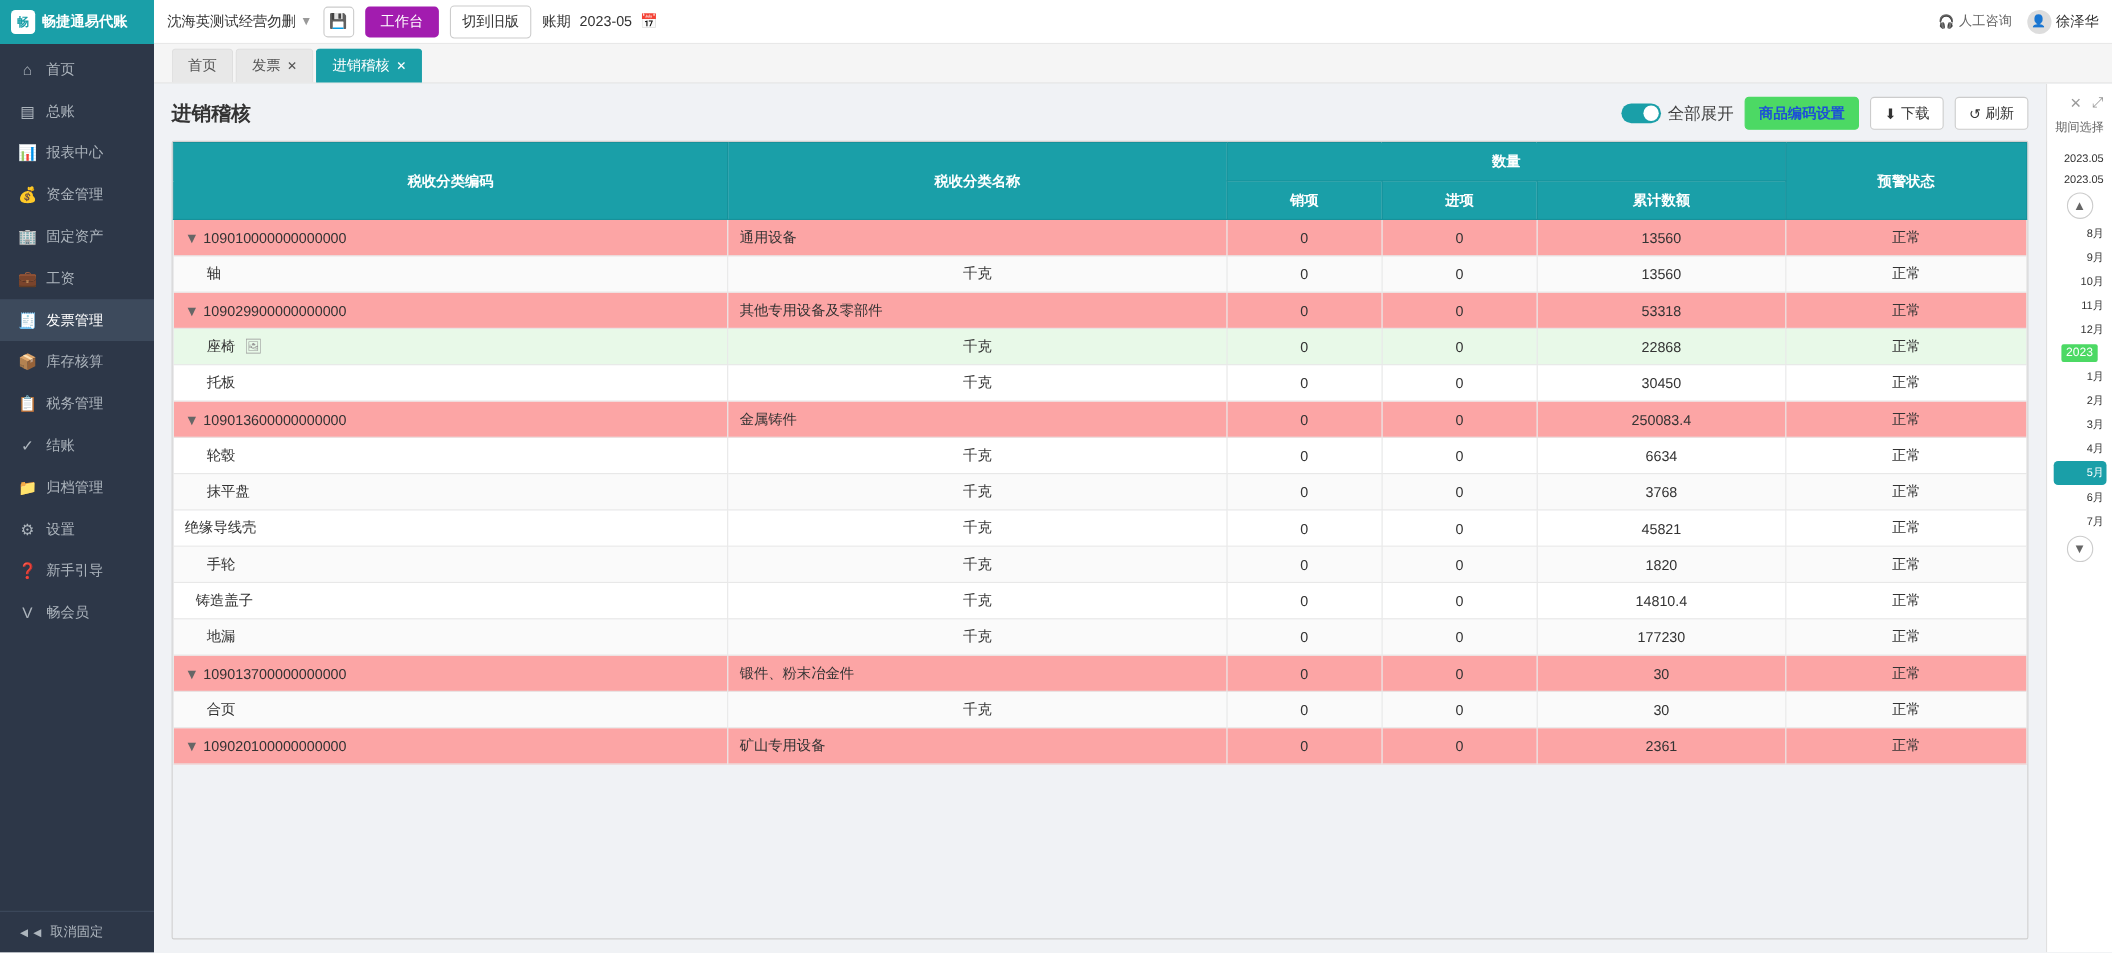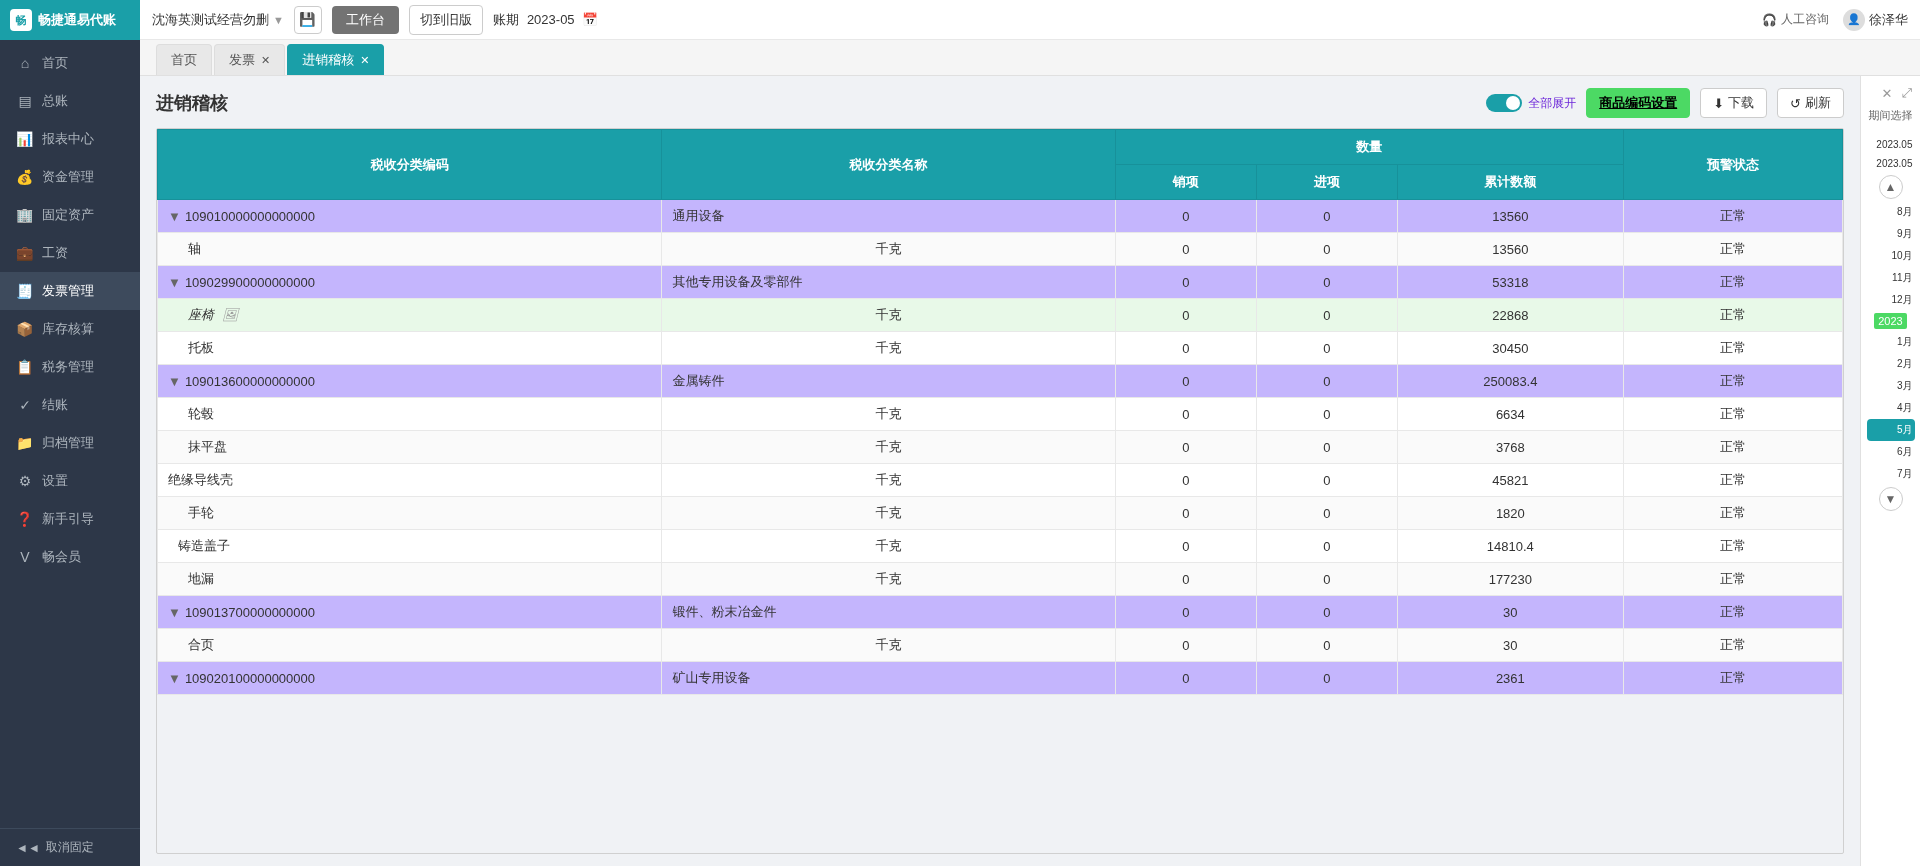--- a/index.html
+++ b/index.html
@@ -80,21 +80,21 @@
     }
     .topbar-company-chevron { color: #999; font-size: 11px; }
     .topbar-save-btn {
       width: 28px; height: 28px;
       border: 1px solid #ccc; border-radius: 4px;
       background: white; cursor: pointer;
       display: flex; align-items: center; justify-content: center;
       color: #666;
     }
     .topbar-workspace-btn {
-      background: #737373; color: white;
+      background: #a21caf; color: white;
       border: none; border-radius: 4px;
       padding: 5px 14px; cursor: pointer;
       font-size: 13px;
     }
     .topbar-old-btn {
       background: white; color: #333;
       border: 1px solid #ccc; border-radius: 4px;
       padding: 5px 10px; cursor: pointer;
       font-size: 13px;
     }
@@ -156,21 +156,21 @@
 
     .page-header {
       display: flex; align-items: center; justify-content: space-between;
       margin-bottom: 10px;
     }
     .page-title { font-size: 18px; color: #333; font-weight: bold; }
     .page-actions { display: flex; align-items: center; gap: 10px; }
 
     .toggle-wrap {
       display: flex; align-items: center; gap: 6px;
-      font-size: 12px; color: #6d28d9; margin-left: 28px;
+      font-size: 15px; color: #404040; margin-left: 28px;
     }
     .toggle-switch {
       width: 36px; height: 18px;
       background: #1a9fa8;
       border-radius: 9px;
       position: relative;
       cursor: pointer;
     }
     .toggle-switch::after {
       content: '';
@@ -181,21 +181,21 @@
       border-radius: 50%;
     }
     .action-btn {
       display: flex; align-items: center; gap: 4px;
       padding: 5px 12px;
       border-radius: 4px;
       font-size: 13px;
       cursor: pointer;
       border: 1px solid transparent;
     }
-    .btn-green { background: #4cd964; color: #000000; border-color: #4cd964; font-weight: bold; text-decoration: underline; }
+    .btn-green { background: #4cd964; color: #1d4ed8; border-color: #4cd964; font-weight: bold; }
     .btn-outline { background: white; color: #333; border-color: #ccc; }
 
     
     .table-wrap {
       flex: 1;
       overflow: auto;
       border: 1px solid #d0d0d0;
       border-radius: 2px;
     }
     table {
@@ -216,21 +216,21 @@
     tbody tr:nth-child(even) { background: #fafafa; }
     tbody tr.highlighted { background: #e8f9e8; }
     tbody tr td {
       padding: 7px 10px;
       border: 1px solid #e8e8e8;
       color: #333;
       text-align: center;
     }
     tbody tr td:first-child { text-align: left; }
     tbody tr td:nth-child(2) { text-align: left; }
-    .group-row td { background: #c4b5fd; font-weight: normal; }
+    .group-row td { background: #fca5a5; font-weight: normal; }
 
     
     .right-panel {
       width: 60px;
       background: white;
       border-left: 1px solid #e0e0e0;
       display: flex;
       flex-direction: column;
       align-items: center;
       padding: 4px 0;
@@ -486,21 +486,21 @@
               </tr>
               <tr class="group-row">
                 <td><span style="color:#666;margin-right:4px;">▼</span><span>109029900000000000</span></td>
                 <td>其他专用设备及零部件</td>
                 <td>0</td>
                 <td>0</td>
                 <td>53318</td>
                 <td>正常</td>
               </tr>
               <tr class="highlighted">
-                <td style="padding-left: 30px; font-style: italic;"><span>座椅</span><span style="margin-left:8px;color:#999;cursor:pointer;">🖼</span></td>
+                <td style="padding-left: 30px;"><span>座椅</span><span style="margin-left:8px;color:#999;cursor:pointer;">🖼</span></td>
                 <td style="text-align: center;">千克</td>
                 <td>0</td>
                 <td>0</td>
                 <td>22868</td>
                 <td>正常</td>
               </tr>
               <tr>
                 <td style="padding-left: 30px; margin-left: 12px;"><span>托板</span></td>
                 <td style="text-align: center;">千克</td>
                 <td>0</td>

